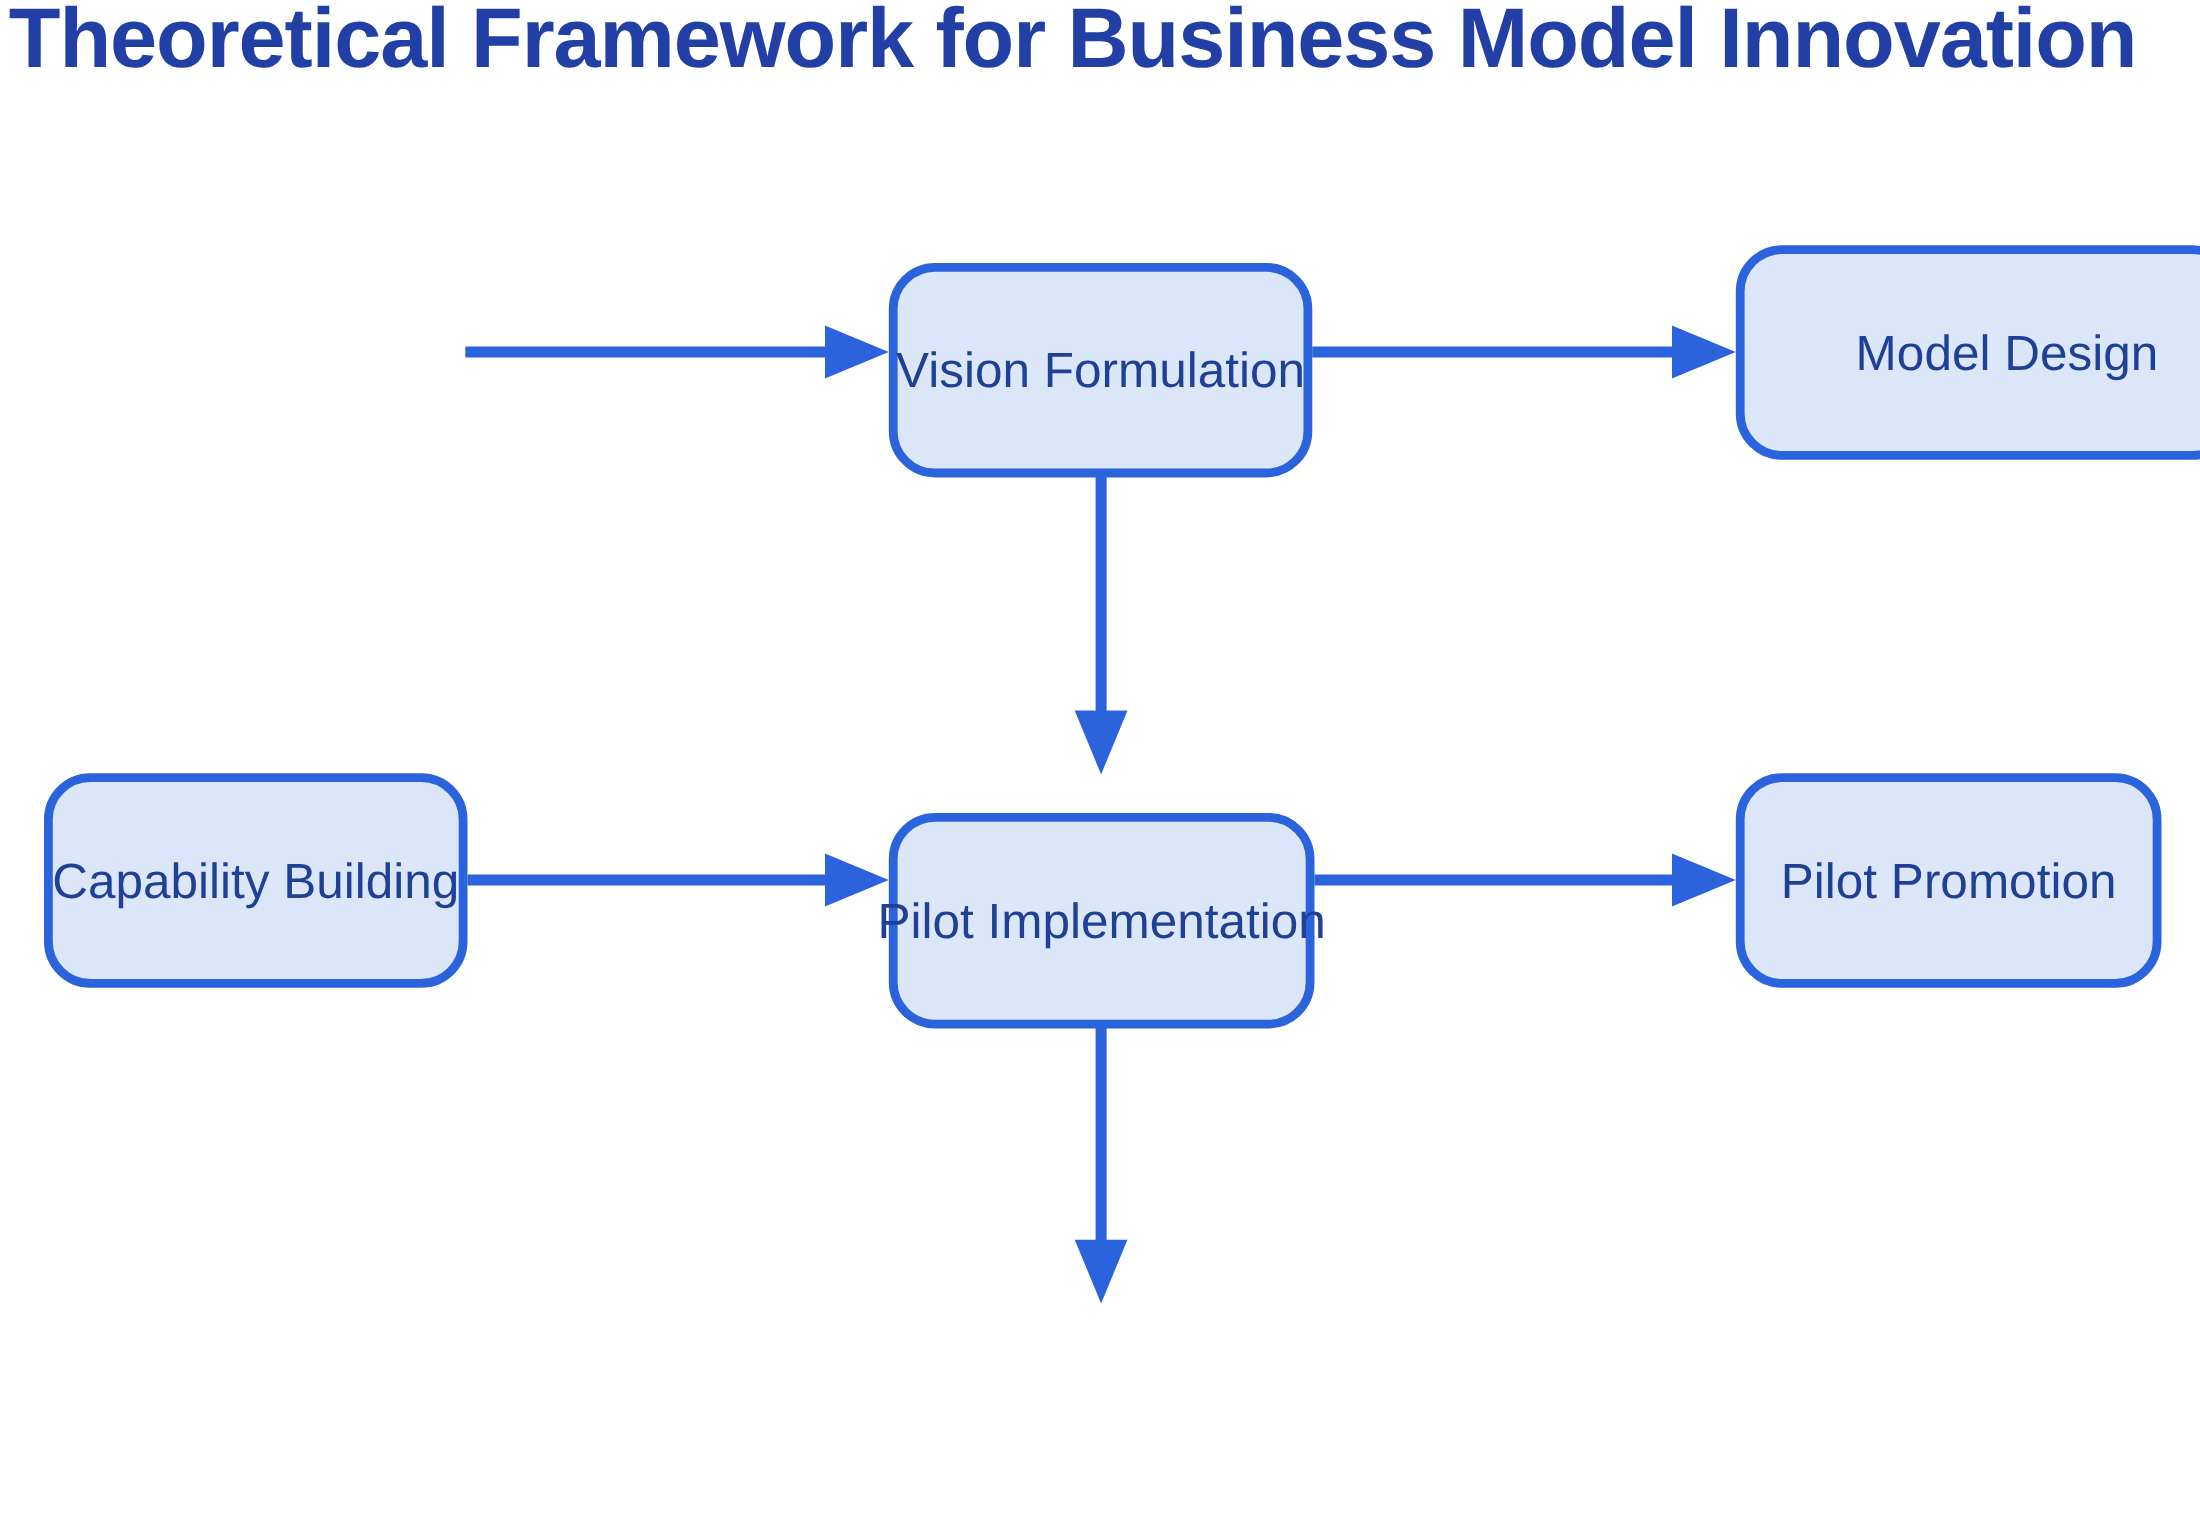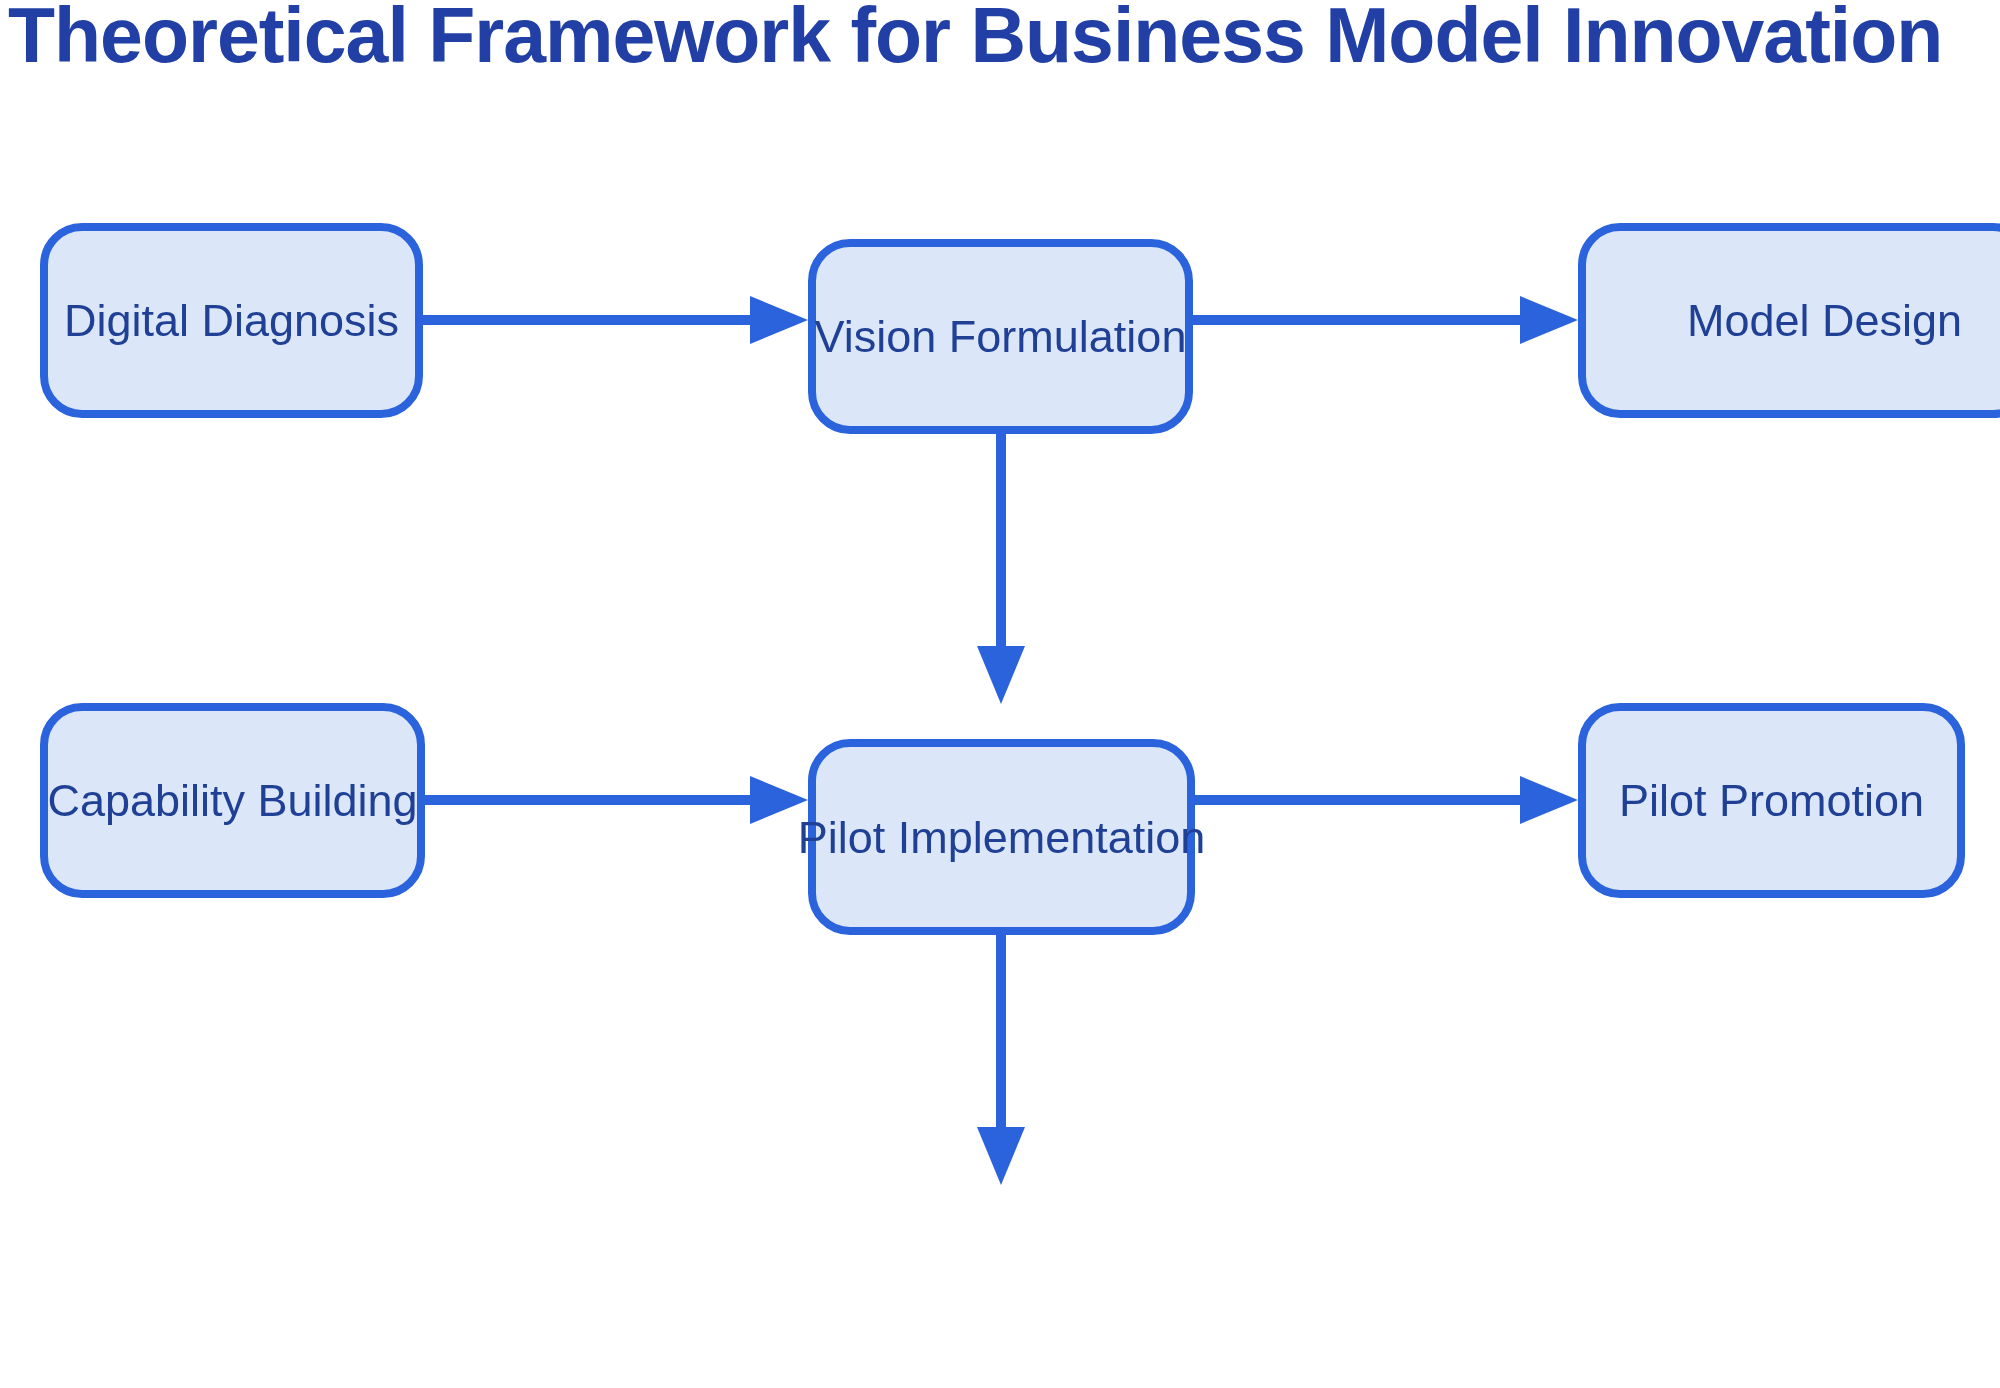--- a/index.html
+++ b/index.html
@@ -73,23 +73,20 @@
     <g>
       <line x1="1195" y1="800" x2="1524" y2="800"></line>
       <polygon points="1520,776 1578,800 1520,824"></polygon>
     </g>
     <g>
       <line x1="1001" y1="898" x2="1001" y2="1131"></line>
       <polygon points="977,1127 1001,1185 1025,1127"></polygon>
     </g>
   </svg>
 
-  <div class="node n1">
-    <span class="node-label">Digital Diagnosis</span>
-  </div>
   <div class="node n2">
     <span class="node-label">Vision Formulation</span>
   </div>
   <div class="node n3">
     <span class="node-label">Model Design</span>
   </div>
   <div class="node n4">
     <span class="node-label">Capability Building</span>
   </div>
   <div class="node n5">

